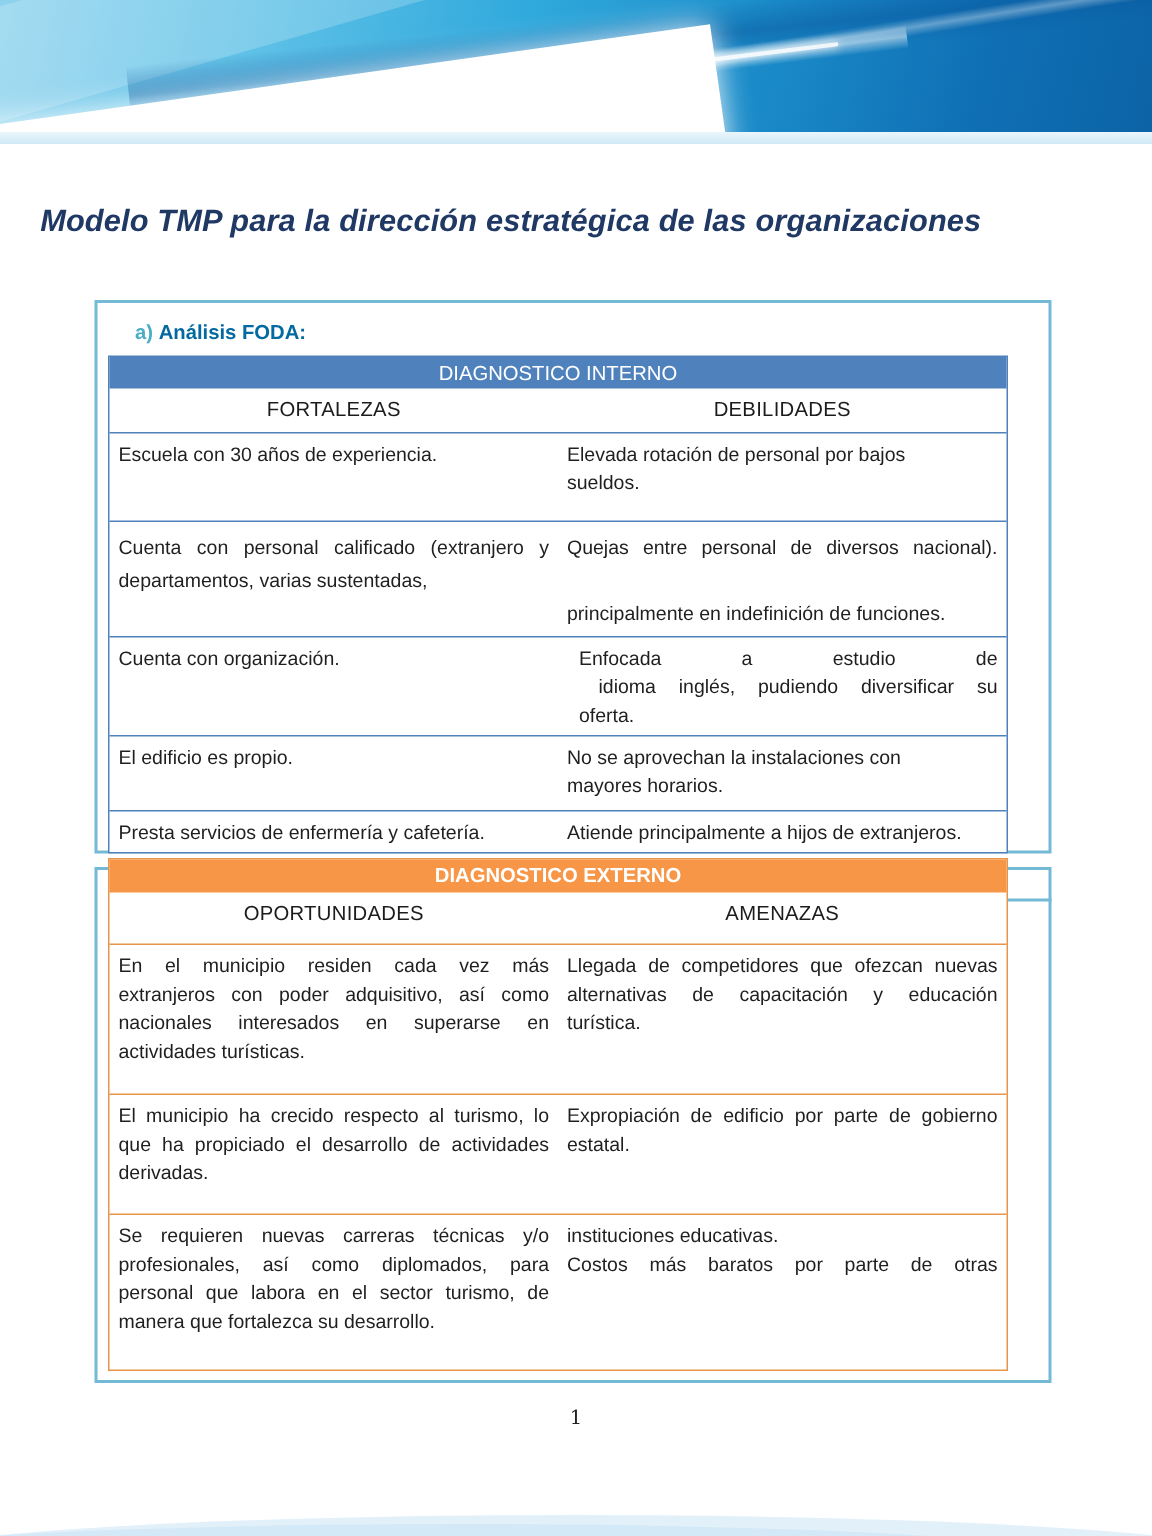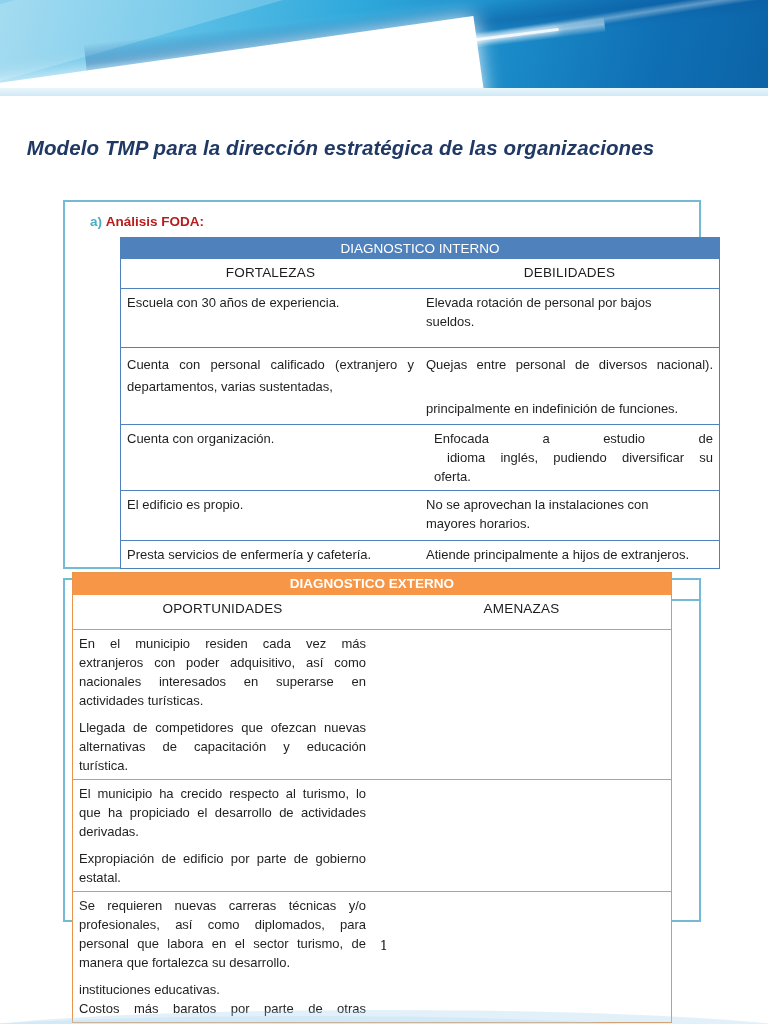--- a/index.html
+++ b/index.html
@@ -32,38 +32,38 @@
     font-size:20.5px; font-weight:bold; font-style:italic; color:var(--title-color); letter-spacing:.1px; }
 
   
   .outer-box { position:absolute; background:#fff; border:2px solid var(--outer-border); }
   .box1 { left:63px; top:200px; width:638px; height:369px; }
   .box2 { left:63px; top:578px; width:638px; height:344px; }
   .box2-seg { position:absolute; left:672px; top:599px; width:29px; height:2px; background:var(--outer-border); }
 
   .section-label { position:absolute; left:90px; top:214px; font-size:13.5px; color:#111; }
   .section-label .prefix { color:var(--accent); font-weight:bold; }
-  .section-label .name   { font-weight:bold; color:#b91c1c; }
+  .section-label .name   { font-weight:bold; color:#0369a1; }
 
   
   .tbl { position:absolute; width:600px; background:#fff; }
-  .tbl-internal { left:72px; top:237px; border:1.5px solid var(--internal-border);margin-left:48px; }
+  .tbl-internal { left:72px; top:237px; border:1.5px solid var(--internal-border); }
   .tbl-external { left:72px; top:572px; border:1.5px solid var(--external-border); }
 
   .tbl-caption { width:100%; text-align:center; color:#fff; }
   .cap-internal { height:21px; line-height:21px; font-size:13.5px; background:var(--internal-header-bg); }
   .cap-external { height:22px; line-height:22px; font-size:13.5px; font-weight:bold; background:var(--external-header-bg); }
 
   .colhead { display:flex; }
   .tbl-internal .colhead { height:29px; }
   .tbl-external .colhead { height:34px; }
   .colhead .col { width:50%; text-align:center; padding-top:6px; font-size:13.5px; color:#1c1c1c; letter-spacing:.2px; }
 
   .trow { display:flex; border-top:1.5px solid var(--internal-border); }
-  .tbl-external .trow { border-top:1.5px solid var(--external-border);flex-direction:column; }
+  .tbl-external .trow { border-top:1.5px solid var(--external-border); }
   .cell { width:50%; padding:4px 6px; font-size:13px; line-height:19px; color:var(--text); }
   .cl { min-height:19px; }
   .st { text-align:justify; text-align-last:justify; }
   .ind { padding-left:13px; }
   .ls2 .cell { line-height:22px; padding-top:6px; }
   .ls2 .cl { min-height:22px; }
 
   
   #internal-body .trow:nth-child(1){ min-height:59px; }
   #internal-body .trow:nth-child(2){ min-height:73px; }

